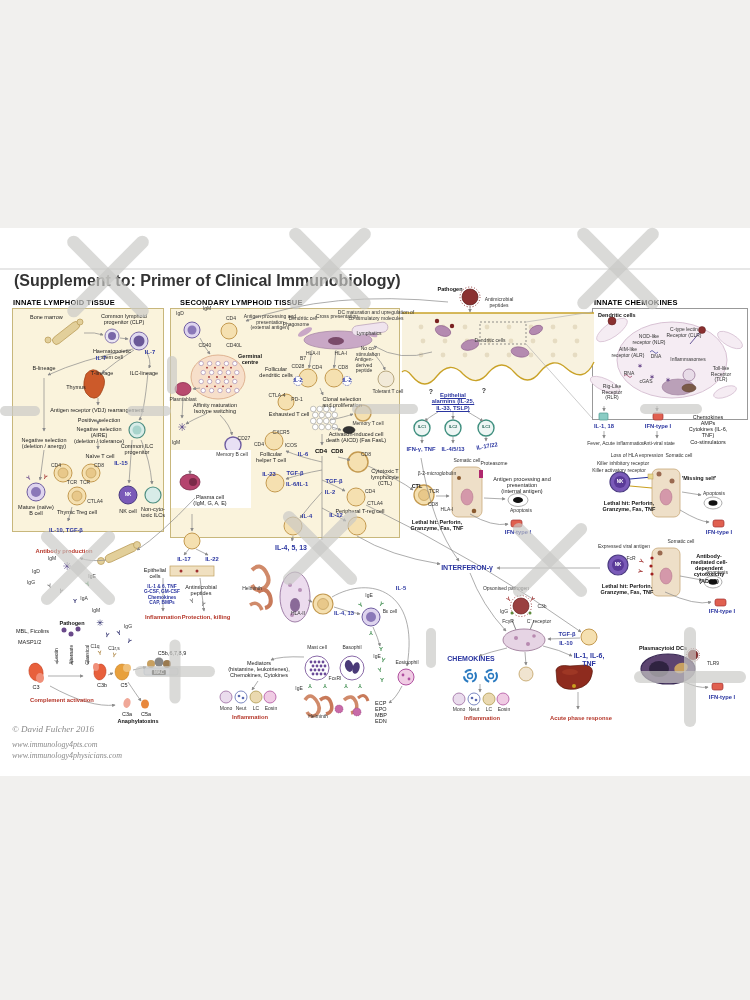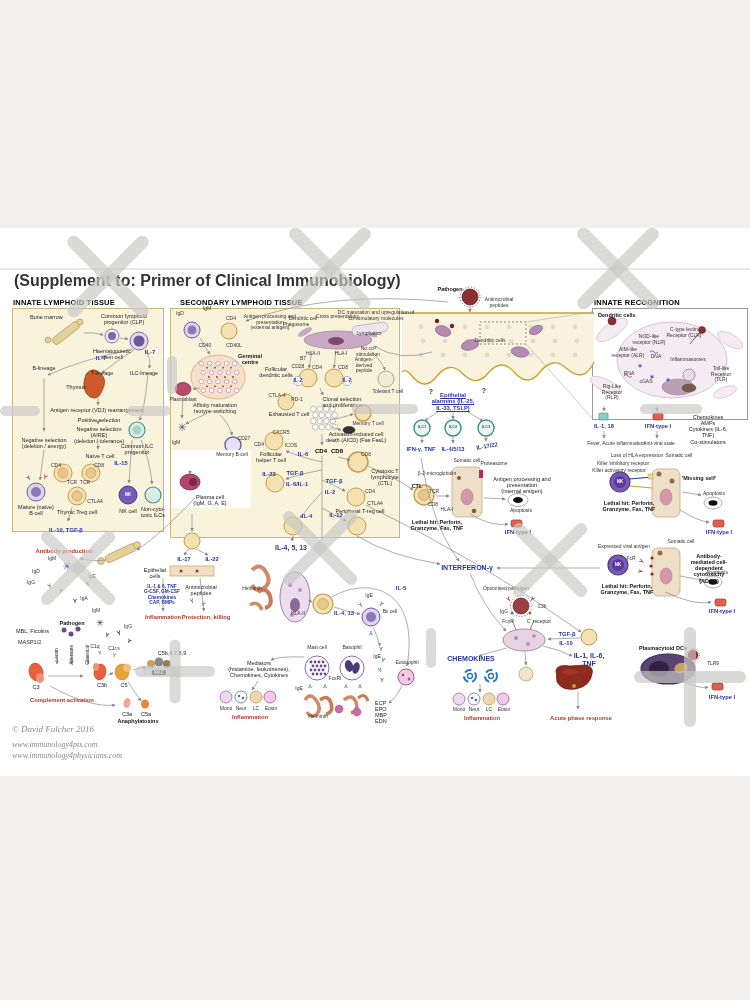--- a/index.html
+++ b/index.html
@@ -45,21 +45,21 @@
 
 <div id="stage">
   <div id="poster"></div>
   <div id="subtitle">(Supplement to: Primer of Clinical Immunobiology)</div>
   <div id="panels">
       <div class="panel" style="left: 12px; top: 308px; width: 152px; height: 224px; background: rgb(250, 243, 220); border: 1px solid rgb(200, 183, 124); z-index: 1;"></div>
       <div class="panel-h" style="left: 13px; top: 298px; z-index: 2;">INNATE LYMPHOID TISSUE</div>
       <div class="panel" style="left: 170px; top: 308px; width: 230px; height: 230px; background: rgb(250, 243, 220); border: 1px solid rgb(200, 183, 124); z-index: 1;"></div>
       <div class="panel-h" style="left: 172px; top: 298px; z-index: 2; padding-left: 8px;">SECONDARY LYMPHOID TISSUE</div>
       <div class="panel" style="left: 592px; top: 308px; width: 156px; height: 112px; background: rgb(255, 255, 255); border: 1px solid rgb(153, 153, 153); z-index: 1;"></div>
-      <div class="panel-h" style="left: 594px; top: 298px; z-index: 2;">INNATE RECOGNITION</div>
+      <div class="panel-h" style="left: 594px; top: 298px; z-index: 2;">INNATE CHEMOKINES</div>
     </div>
   <svg id="shapes" width="750" height="1000" viewBox="0 0 750 1000">
       <defs>
         <marker id="ah" viewBox="0 0 6 6" refX="5" refY="3" markerWidth="5" markerHeight="5" orient="auto-start-reverse">
           <path d="M0,0L6,3L0,6Z" fill="#8a8a8a"></path>
         </marker>
       </defs>
       <line x1="0" y1="269" x2="750" y2="269" fill="none" stroke="#cfcfcf" stroke-width="1"></line>
       <rect x="50" y="329" width="32" height="8" rx="4" transform="rotate(-38 66 333)" fill="#e2cf9a" stroke="#b89a55" stroke-width="0.7"></rect>
       <circle cx="48" cy="340" r="3" fill="#e2cf9a" stroke="#b89a55" stroke-width="0.7"></circle>

